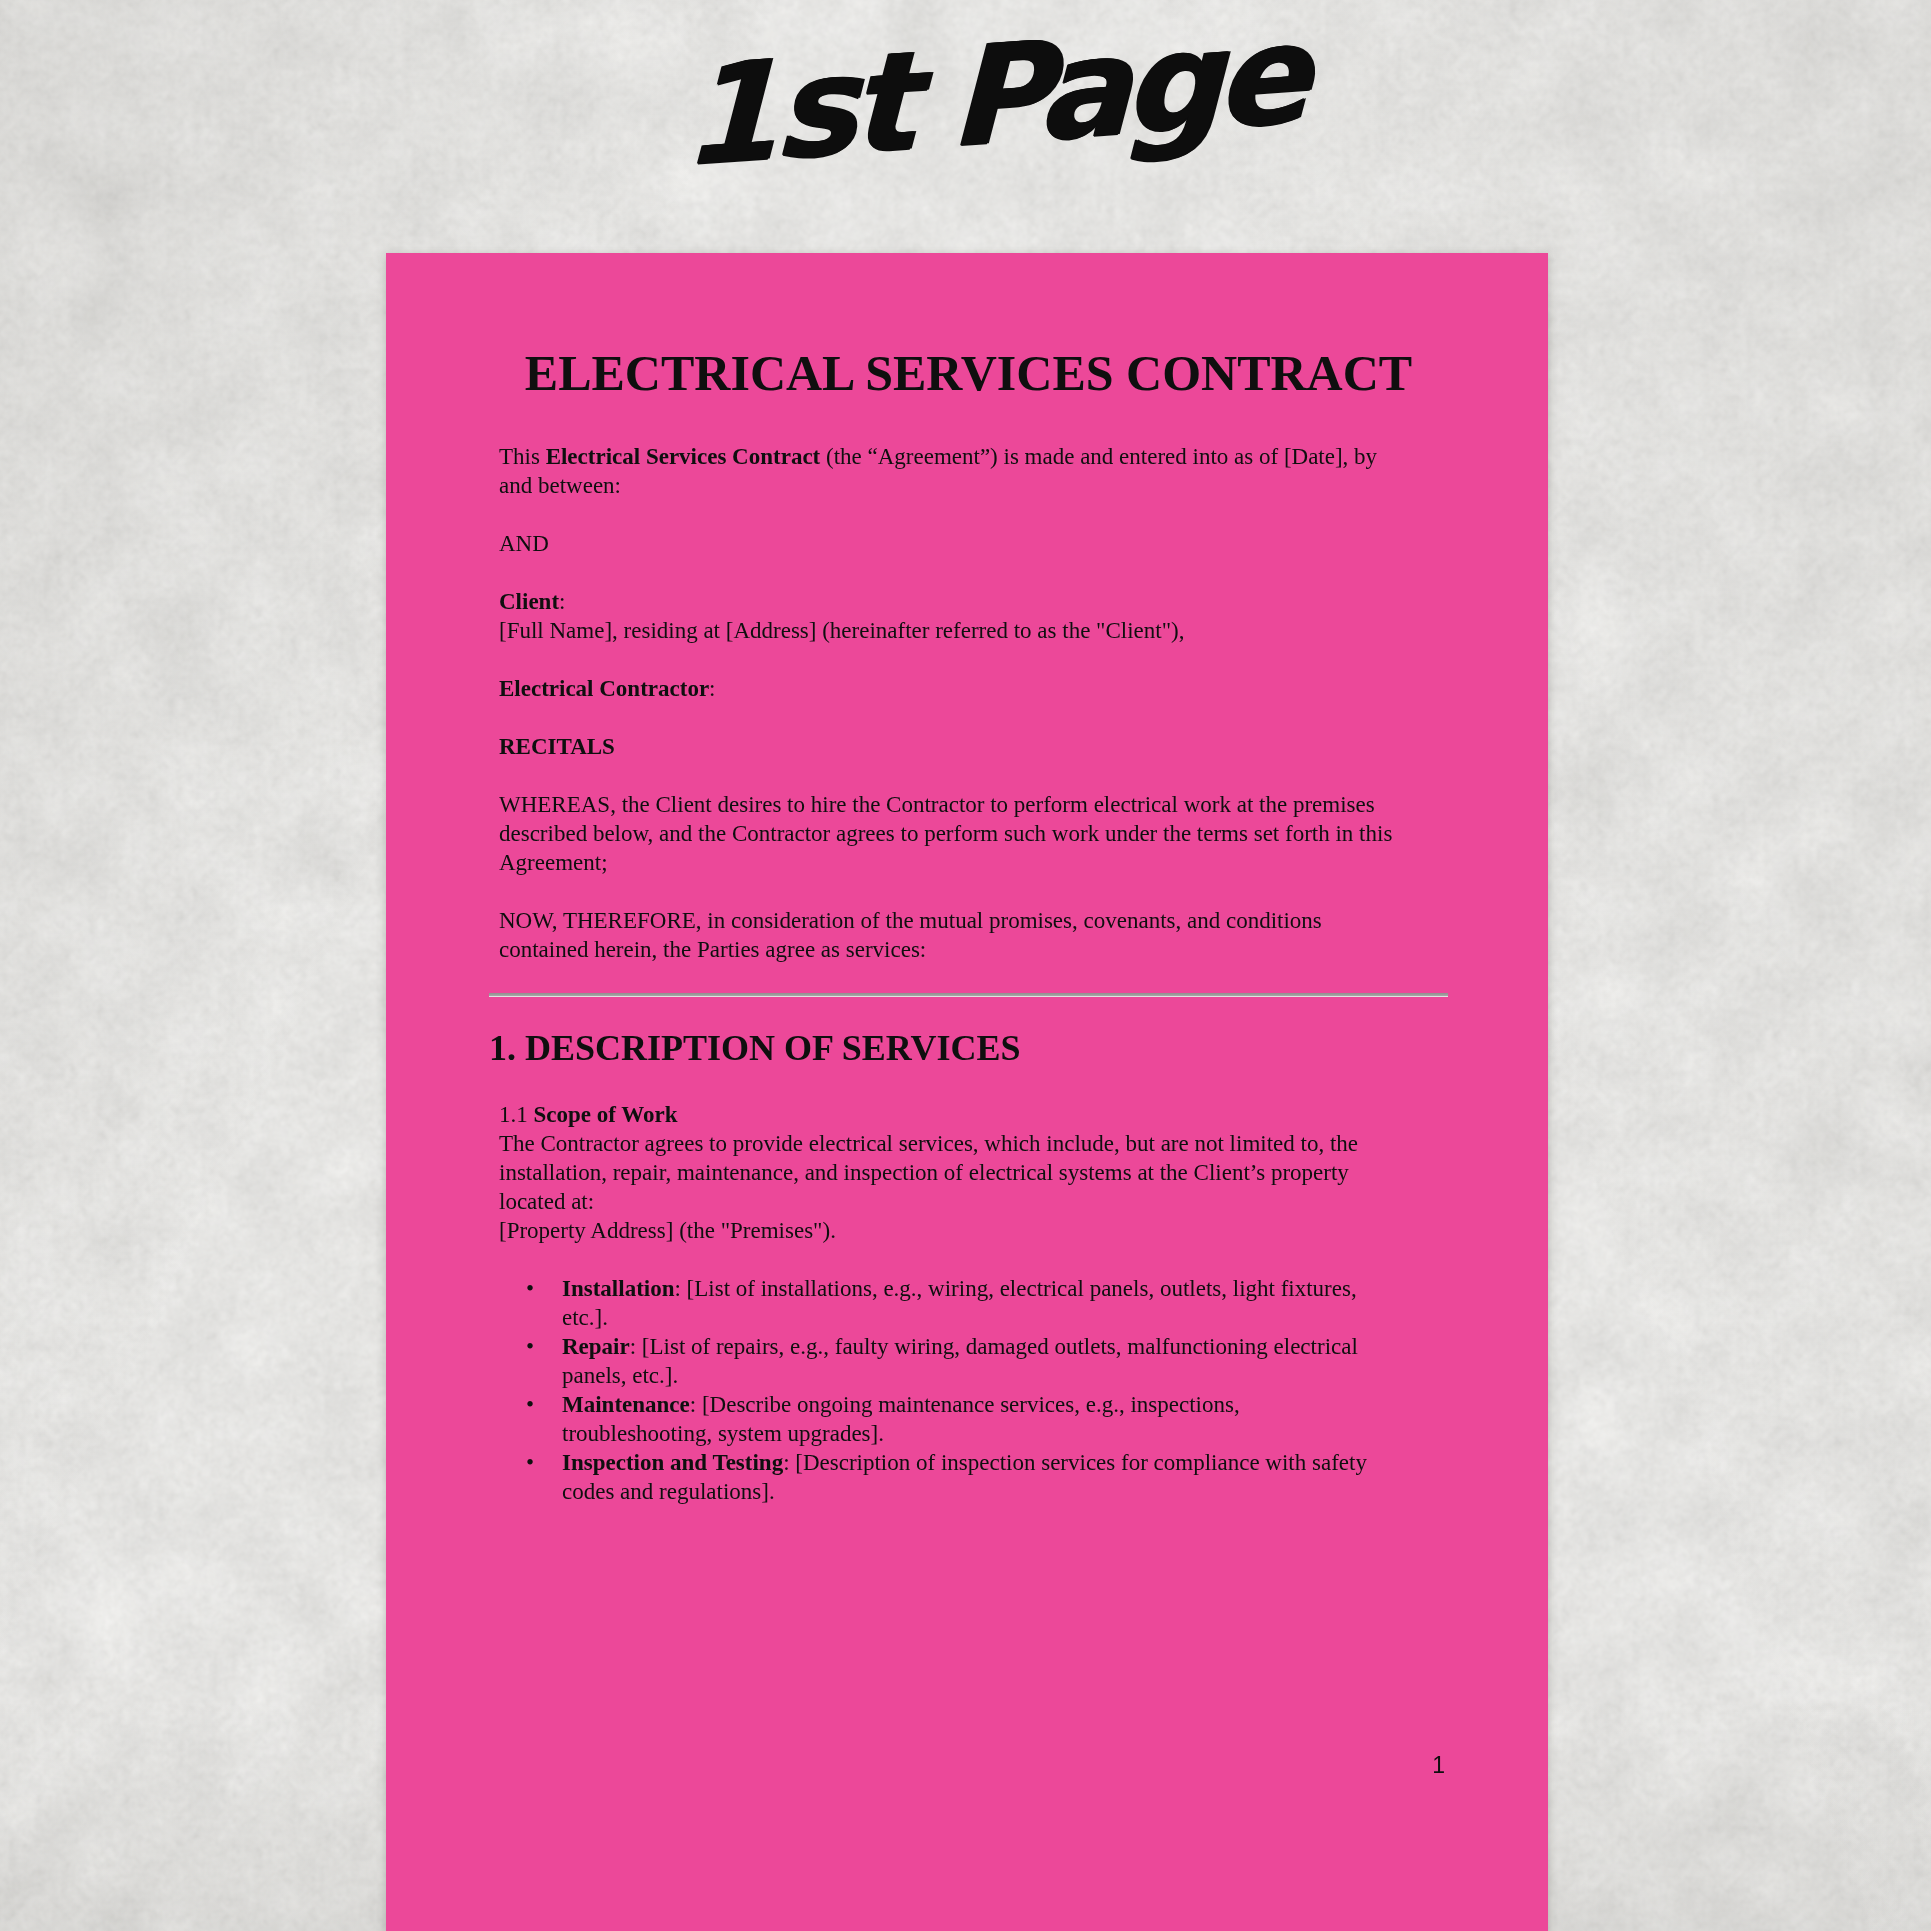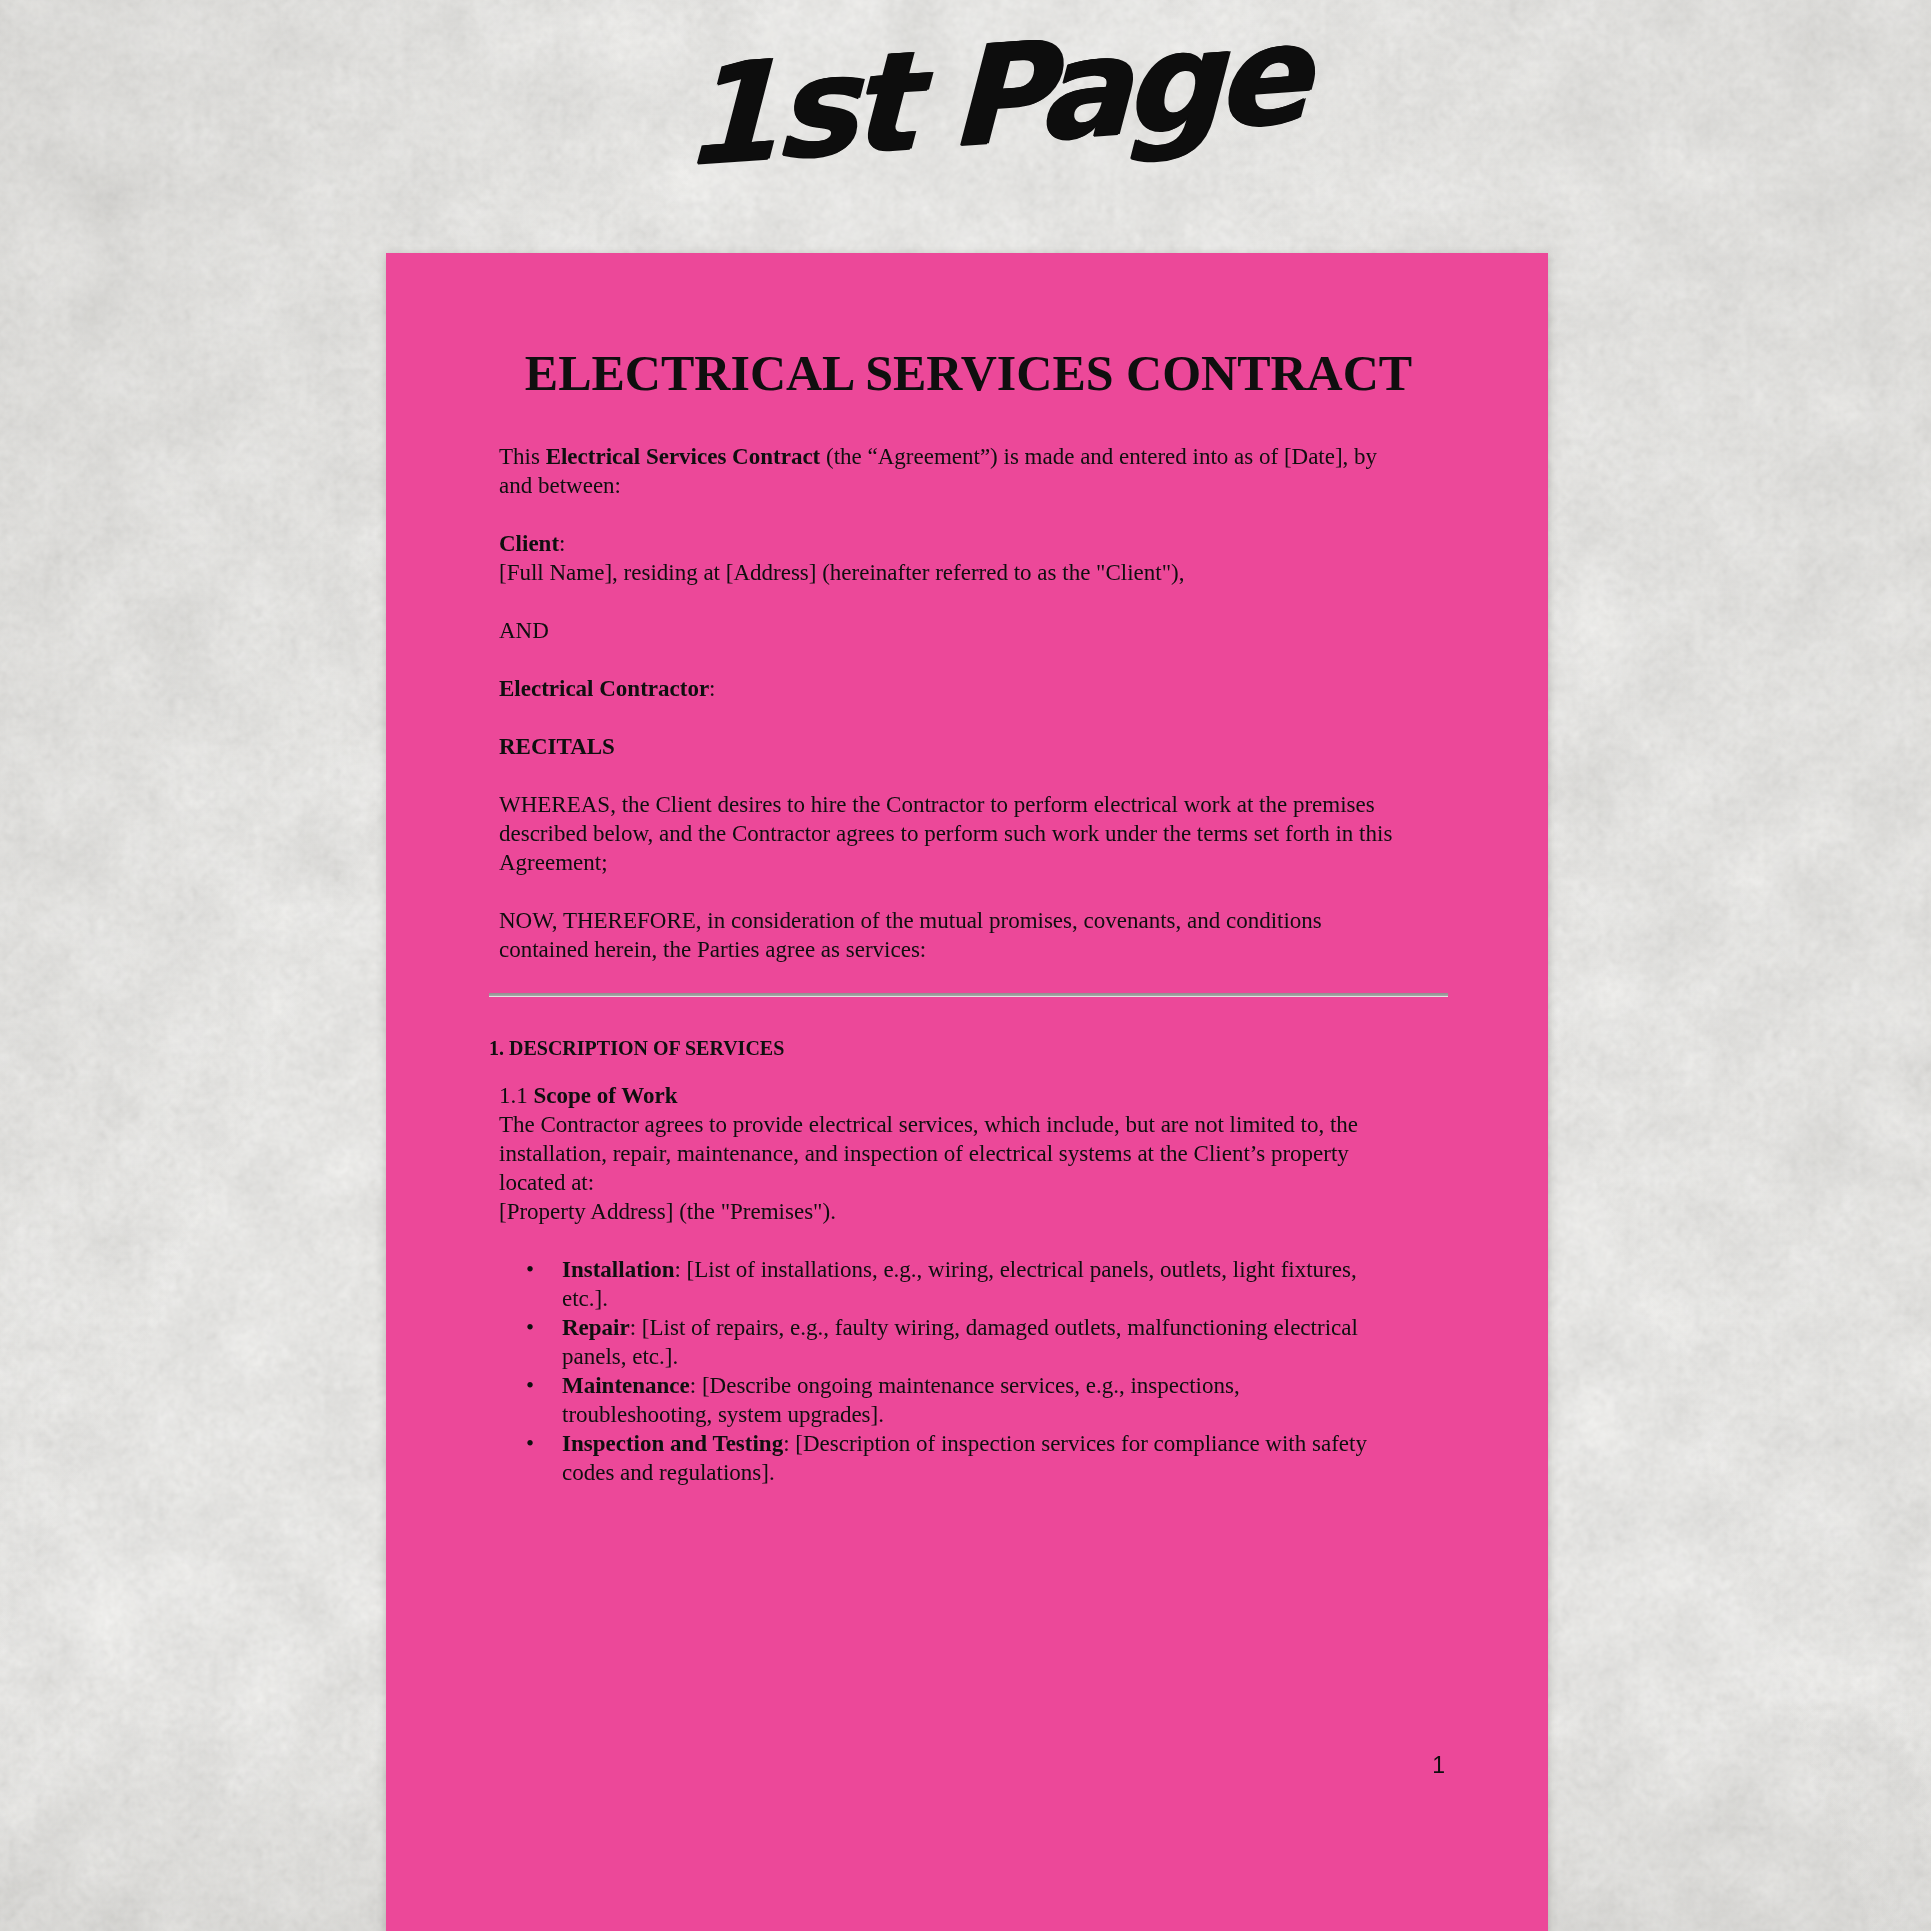--- a/index.html
+++ b/index.html
@@ -18,21 +18,21 @@
   .sheet{position:absolute;left:386px;top:253px;width:1162px;height:1889px;
     background:#ec4899;box-sizing:border-box;padding:93px 100px 0 103px;
     box-shadow:0 1.9px 8.7px rgba(70,68,60,0.28);
     font-family:"Liberation Serif","DejaVu Serif",serif;color:#0f0f0f;}
   .doc-title{font-size:50px;line-height:55px;font-weight:bold;text-align:center;
     margin:0 0 41px 0;letter-spacing:0px;}
   .para{font-size:23px;line-height:29px;margin:0 0 29px 10px;}
   .lines{white-space:pre-line;}
   .rule{border:0;height:2.9px;margin:29px 0 0 0;
     background:linear-gradient(#8f8f8f,#a8a8a8);box-shadow:0 1px 0 #e2e2e2;}
-  .sec-heading{font-size:20px;line-height:39px;font-weight:bold;margin:33px 0 13px 0;}
+  .sec-heading{font-size:36px;line-height:39px;font-weight:bold;margin:33px 0 32px 0;}
   ul.tasks{margin:0 0 29px 0;padding:0 0 0 73px;list-style:none;}
   ul.tasks li{font-size:23px;line-height:29px;position:relative;}
   ul.tasks li .bullet-glyph{position:absolute;left:-36px;top:0;}
   .page-num{position:absolute;top:1498px;right:103px;
     font-family:"Liberation Sans",sans-serif;font-size:23px;line-height:29px;}
   b{font-weight:bold;}
 </style>
 </head>
 <body>
 
@@ -66,23 +66,23 @@
   <div class="shade"></div>
 
   <div class="script-title">1st Page</div>
 
   <div class="sheet">
 
     <h1 class="doc-title">ELECTRICAL SERVICES CONTRACT</h1>
 
     <p class="para"><span>This </span><b>Electrical Services Contract</b><span> (the “Agreement”) is made and entered into as of [Date], by</span><br><span>and between:</span></p>
 
+    <p class="para">AND</p>
+
     <p class="para"><b>Client</b><span>:</span><br><span>[Full Name], residing at [Address] (hereinafter referred to as the "Client"),</span></p>
-
-    <p class="para">AND</p>
 
     <p class="para"><b>Electrical Contractor</b><span>:</span><br></p>
 
 
     <p class="para"><b>RECITALS</b></p>
 
     <p class="para lines">WHEREAS, the Client desires to hire the Contractor to perform electrical work at the premises
 described below, and the Contractor agrees to perform such work under the terms set forth in this
 Agreement;</p>
 

